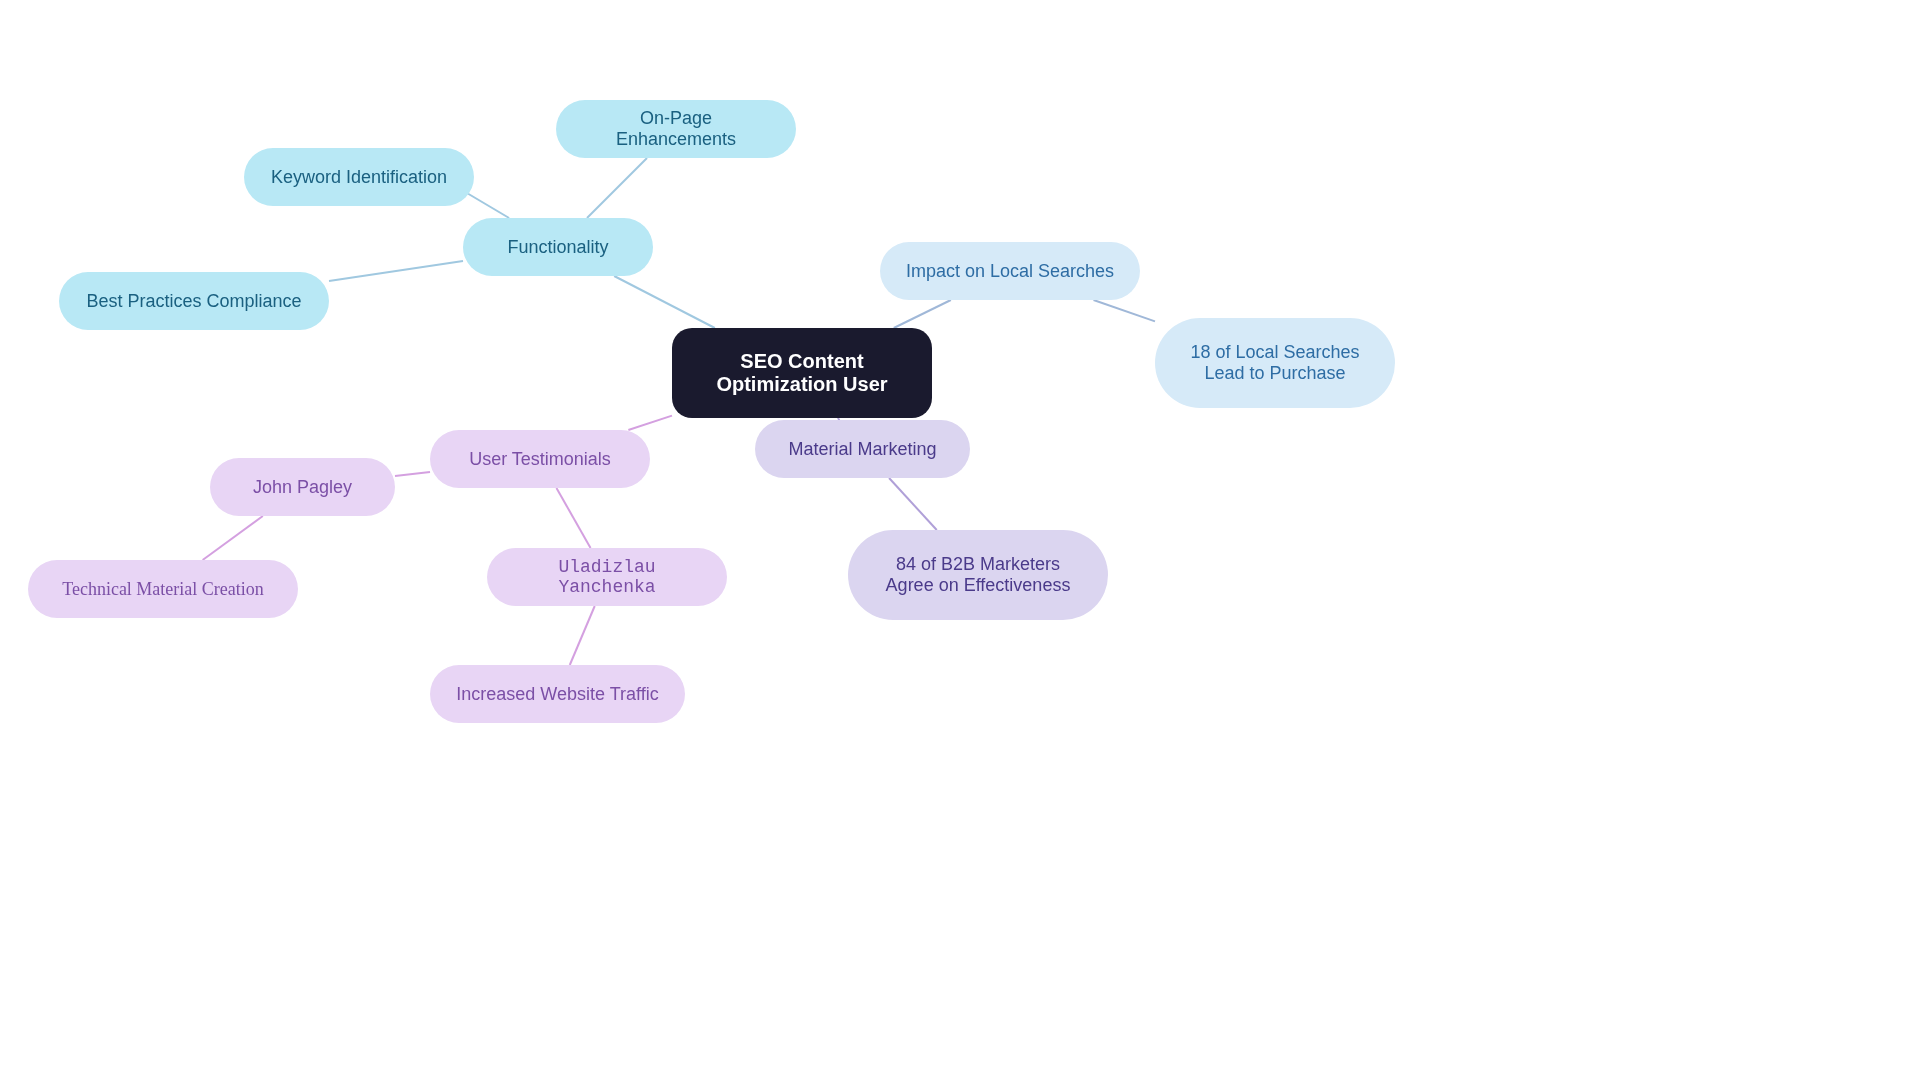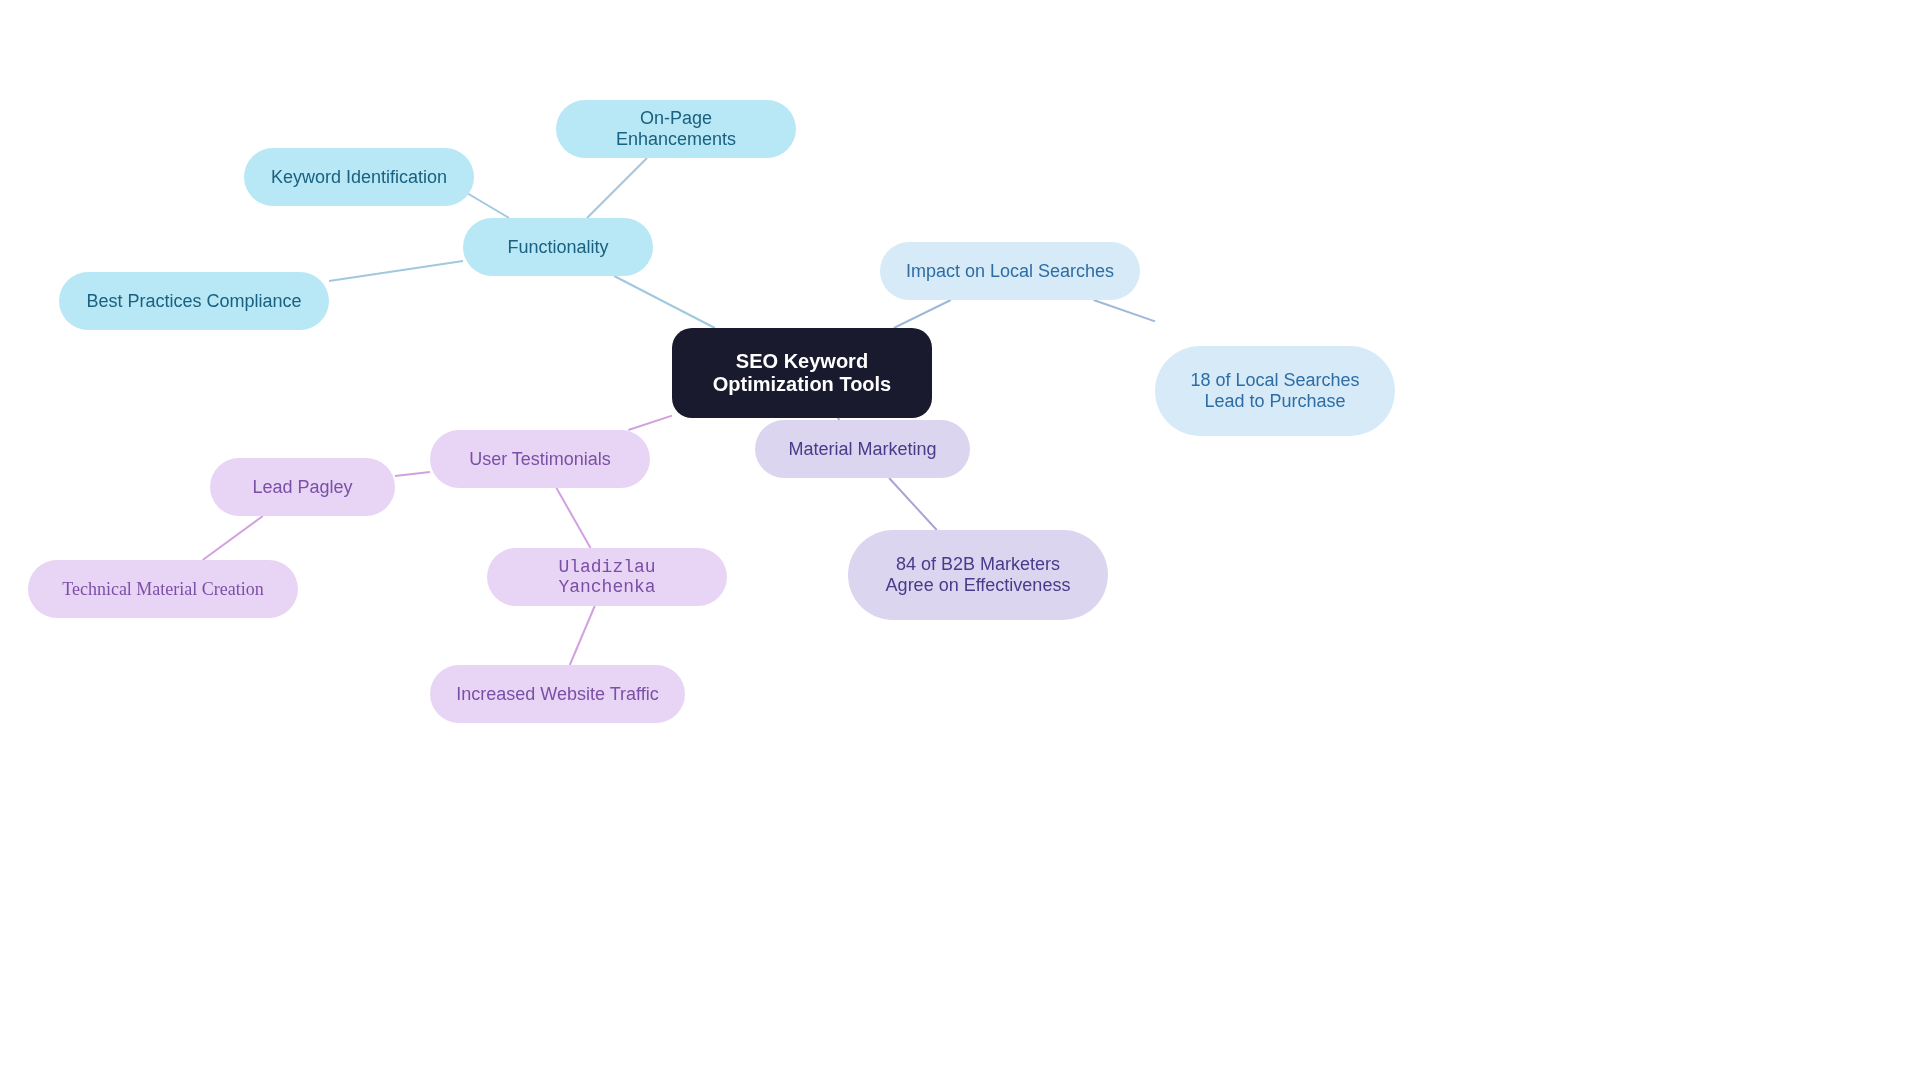--- a/index.html
+++ b/index.html
@@ -77,27 +77,27 @@
       <line x1="893.7647058823529" y1="328" x2="950.8627450980392" y2="300" stroke="#a0b8d8" stroke-width="2"></line>
       <line x1="1093.5326086956522" y1="300" x2="1155" y2="321.33962264150944" stroke="#a0b8d8" stroke-width="2"></line>
       <line x1="672" y1="415.67175572519085" x2="628.3488372093024" y2="430" stroke="#d4a0e0" stroke-width="2"></line>
       <line x1="430" y1="471.9684210526316" x2="395" y2="476.09473684210525" stroke="#d4a0e0" stroke-width="2"></line>
       <line x1="262.8382352941176" y1="516" x2="202.66176470588235" y2="560" stroke="#d4a0e0" stroke-width="2"></line>
       <line x1="556.4661016949152" y1="488" x2="590.5338983050848" y2="548" stroke="#d4a0e0" stroke-width="2"></line>
       <line x1="594.7307692307693" y1="606" x2="569.7692307692307" y2="665" stroke="#d4a0e0" stroke-width="2"></line>
       <line x1="837.8223684210526" y1="418" x2="839.4144736842105" y2="420" stroke="#b0a0d8" stroke-width="2"></line>
       <line x1="889.0833333333334" y1="478" x2="936.75" y2="530" stroke="#b0a0d8" stroke-width="2"></line>
     </svg>
-<div class="node node-center" style="left: 672px; top: 328px; width: 260px; height: 90px;">SEO Keyword Optimization Tools</div>
+<div class="node node-center" style="left: 672px; top: 328px; width: 260px; height: 90px;">SEO Content Optimization User</div>
     <div class="node node-blue" style="left: 463px; top: 218px; width: 190px; height: 58px;">Functionality</div>
     <div class="node node-blue" style="left: 244px; top: 100px; width: 230px; height: 58px; margin-top: 48px;">Keyword Identification</div>
     <div class="node node-blue" style="left: 556px; top: 100px; width: 240px; height: 58px;">On-Page Enhancements</div>
     <div class="node node-blue-light" style="left: 880px; top: 242px; width: 260px; height: 58px;">Impact on Local Searches</div>
     <div class="node node-blue" style="left: 59px; top: 272px; width: 270px; height: 58px;">Best Practices Compliance</div>
-    <div class="node node-blue-light" style="left: 1155px; top: 318px; width: 240px; height: 90px; margin-top: 28px;">18 of Local Searches Lead to Purchase</div>
+    <div class="node node-blue-light" style="left: 1155px; top: 318px; width: 240px; height: 90px;">18 of Local Searches Lead to Purchase</div>
     <div class="node node-purple" style="left: 430px; top: 430px; width: 220px; height: 58px;">User Testimonials</div>
-    <div class="node node-purple" style="left: 210px; top: 458px; width: 185px; height: 58px;">Lead Pagley</div>
+    <div class="node node-purple" style="left: 210px; top: 458px; width: 185px; height: 58px;">John Pagley</div>
     <div class="node node-purple" style="left: 28px; top: 560px; width: 270px; height: 58px; font-family: Liberation Serif, serif;">Technical Material Creation</div>
     <div class="node node-purple" style="left: 487px; top: 548px; width: 240px; height: 58px; font-family: Liberation Mono, monospace;">Uladizlau Yanchenka</div>
     <div class="node node-purple" style="left: 430px; top: 665px; width: 255px; height: 58px;">Increased Website Traffic</div>
     <div class="node node-indigo" style="left: 755px; top: 420px; width: 215px; height: 58px;">Material Marketing</div>
     <div class="node node-indigo" style="left: 848px; top: 530px; width: 260px; height: 90px;">84 of B2B Marketers Agree on Effectiveness</div>
   </div>
 
 </body></html>

